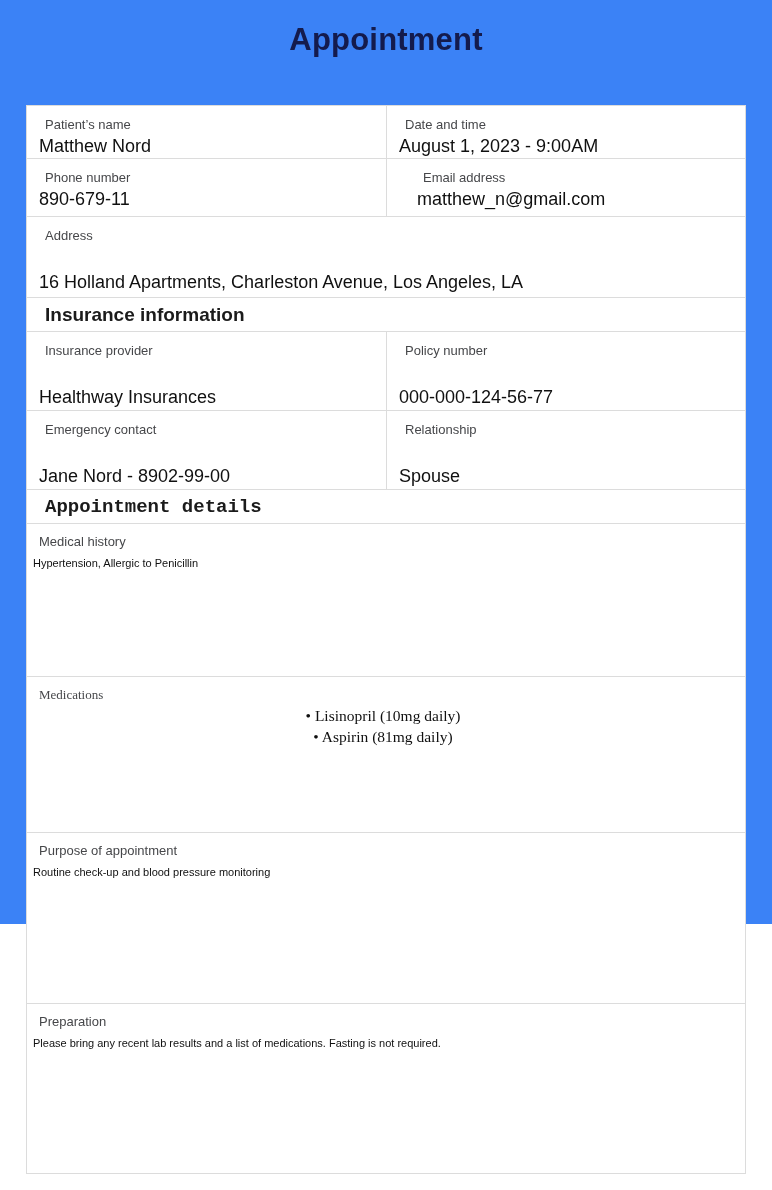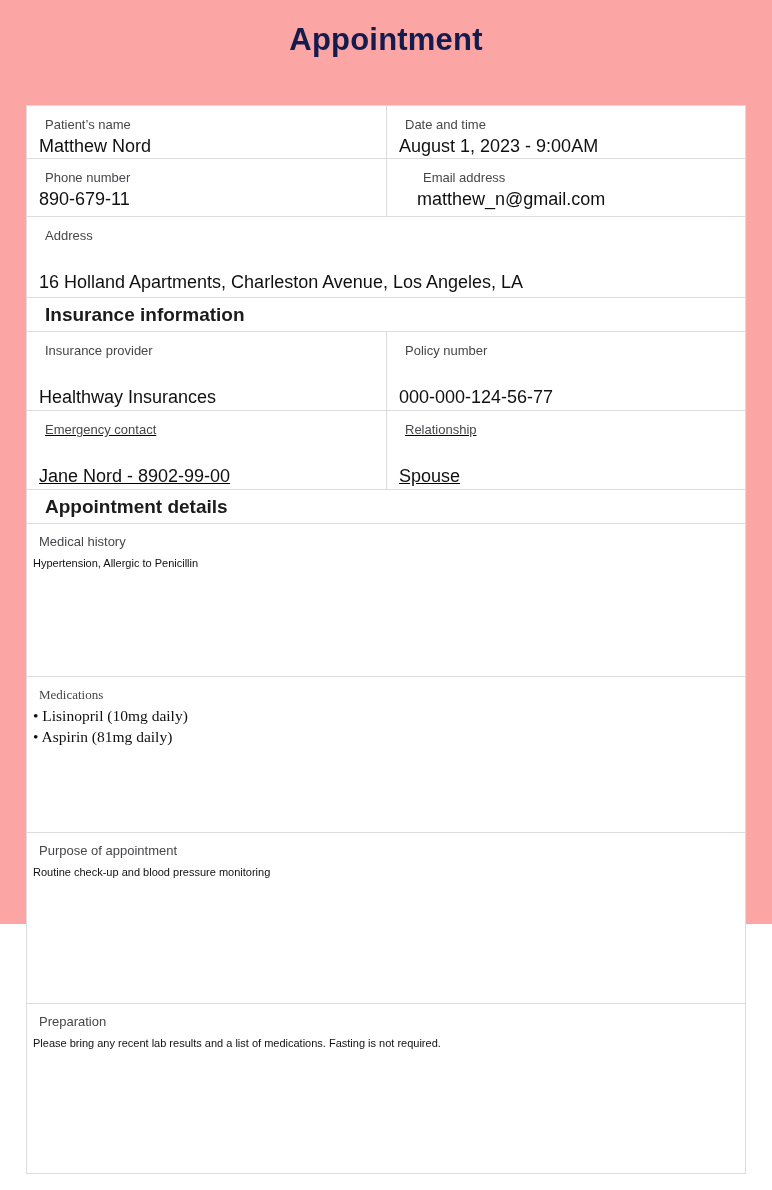--- a/index.html
+++ b/index.html
@@ -10,21 +10,21 @@
   body {
     width: 772px;
     height: 1190px;
     font-family: "Liberation Sans", sans-serif;
     -webkit-font-smoothing: antialiased;
   }
   .page {
     position: relative;
     width: 772px;
     height: 924px;
-    background: #fca5a5;
+    background: #3b82f6;
     box-sizing: border-box;
   }
   .doc-title {
     position: absolute;
     left: 0;
     top: 22px;
     width: 772px;
     text-align: center;
     font-size: 31px;
     font-weight: bold;
@@ -90,35 +90,36 @@
   }
   .row.section {
     min-height: 34px;
   }
   .row.section .cell { padding: 8px 12px 7px 12px; }
   .row.r-name { height: 53px; }
   .row.r-phone { height: 58px; gap: 18px; }
   .row.r-address { height: 81px; }
   .row.r-insurance-head { height: 34px; }
   .row.r-provider { height: 79px; }
-  .row.r-emergency { height: 79px; text-decoration: underline; }
-  .row.r-appt-head { height: 34px; }
+  .row.r-emergency { height: 79px; }
+  .row.r-appt-head { height: 34px; font-family: Liberation Mono, monospace; }
   .row.r-medhistory { height: 153px; }
   .row.r-medications { height: 156px; font-family: Liberation Serif, serif; }
   .row.r-purpose { height: 171px; }
   .row.r-preparation { height: 170px; }
   .bullet-list {
     margin: 1px 0 0 0;
     padding: 0;
     list-style: none;
   }
   .bullet-list li {
     font-size: 15.5px;
     color: #101010;
     line-height: 21px;
+    text-align: center;
   }
   .cell.block { padding: 9px 12px 8px 6px; }
   .cell.block .label { padding-left: 6px; }
 </style>
 </head>
 <body>
 
 <div class="page">
 
   <div class="doc-title">Appointment</div>

